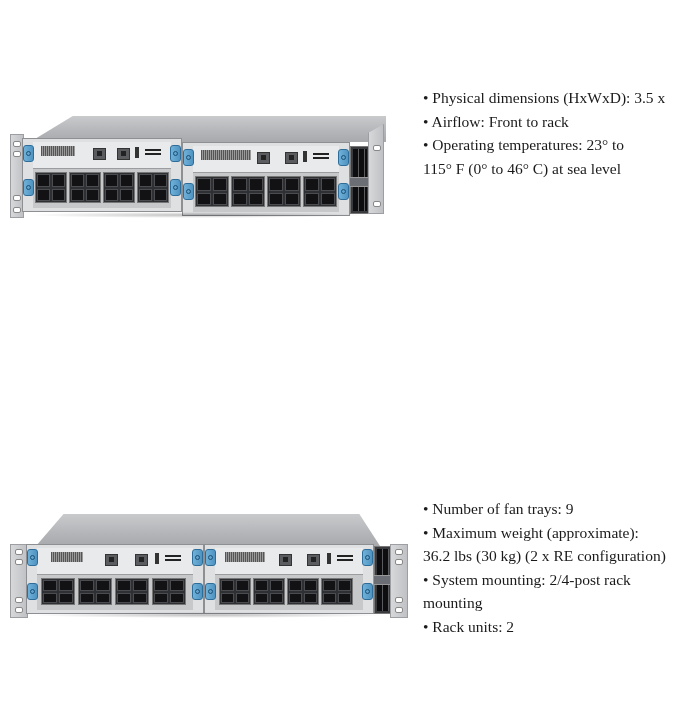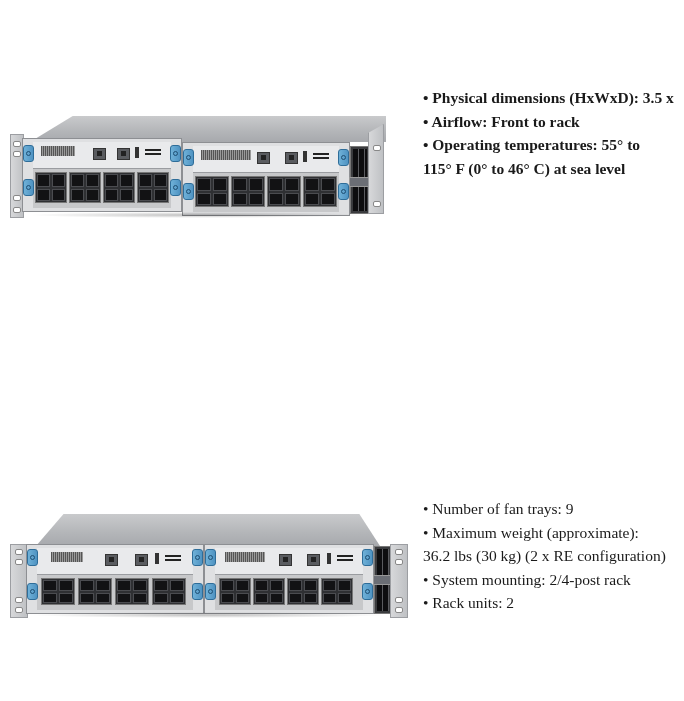--- a/index.html
+++ b/index.html
@@ -1,20 +1,20 @@
 <!DOCTYPE html>
 <html><head>
 <meta charset="utf-8">
 <style>
   html, body { margin:0; padding:0; background:#ffffff; }
   body { width:684px; height:701px; position:relative; overflow:hidden; font-family:"Liberation Serif", "DejaVu Serif", serif; color:#1a1a1a; }
 
   .spec-list { position:absolute; left:423px; width:262px; font-size:15.5px; line-height:23.5px; }
   .spec-list .line { white-space:nowrap; }
-  .spec-top { top:86px;font-weight:bold; }
+  .spec-top { top:86px; }
   .spec-bottom { top:497px; }
 
   
   .router { position:absolute; }
   .router-top { left:8px; top:116px; width:384px; height:104px; }
   .router-bottom { left:8px; top:514px; width:400px; height:104px; }
 
   .chassis-top-face { position:absolute; background:linear-gradient(180deg,#c9cacc 0%,#b3b5b8 60%,#a7a9ad 100%); }
   .rack-ear { position:absolute; background:linear-gradient(90deg,#d7d8da,#bfc1c4); border:1px solid #9c9ea2; }
   .ear-hole { position:absolute; width:6px; height:4px; background:#ffffff; border-radius:2px; border:1px solid #888; }
@@ -238,23 +238,24 @@
     <div class="ear-hole" style="left:4px; top:14px;"></div>
     <div class="ear-hole" style="left:4px; top:52px;"></div>
     <div class="ear-hole" style="left:4px; top:62px;"></div>
   </div>
   <div class="shadow" style="left:20px; top:98px; width:360px;"></div>
 </div>
 
 <div class="spec-list spec-top">
   <div class="line"><span>•</span> <span>Physical dimensions (HxWxD): 3.5 x</span></div>
   <div class="line"><span>•</span> <span>Airflow: Front to rack</span></div>
-  <div class="line"><span>•</span> <span>Operating temperatures: 55° to</span></div>
+  <div class="line"><span>•</span> <span>Operating temperatures: 23° to</span></div>
   <div class="line">115° F (0° to 46° C) at sea level</div>
 </div>
 
 <div class="spec-list spec-bottom">
   <div class="line"><span>•</span> <span>Number of fan trays: 9</span></div>
   <div class="line"><span>•</span> <span>Maximum weight (approximate):</span></div>
   <div class="line">36.2 lbs (30 kg) (2 x RE configuration)</div>
   <div class="line"><span>•</span> <span>System mounting: 2/4-post rack</span></div>
+  <div class="line">mounting</div>
   <div class="line"><span>•</span> <span>Rack units: 2</span></div>
 </div>
 
 </body></html>

